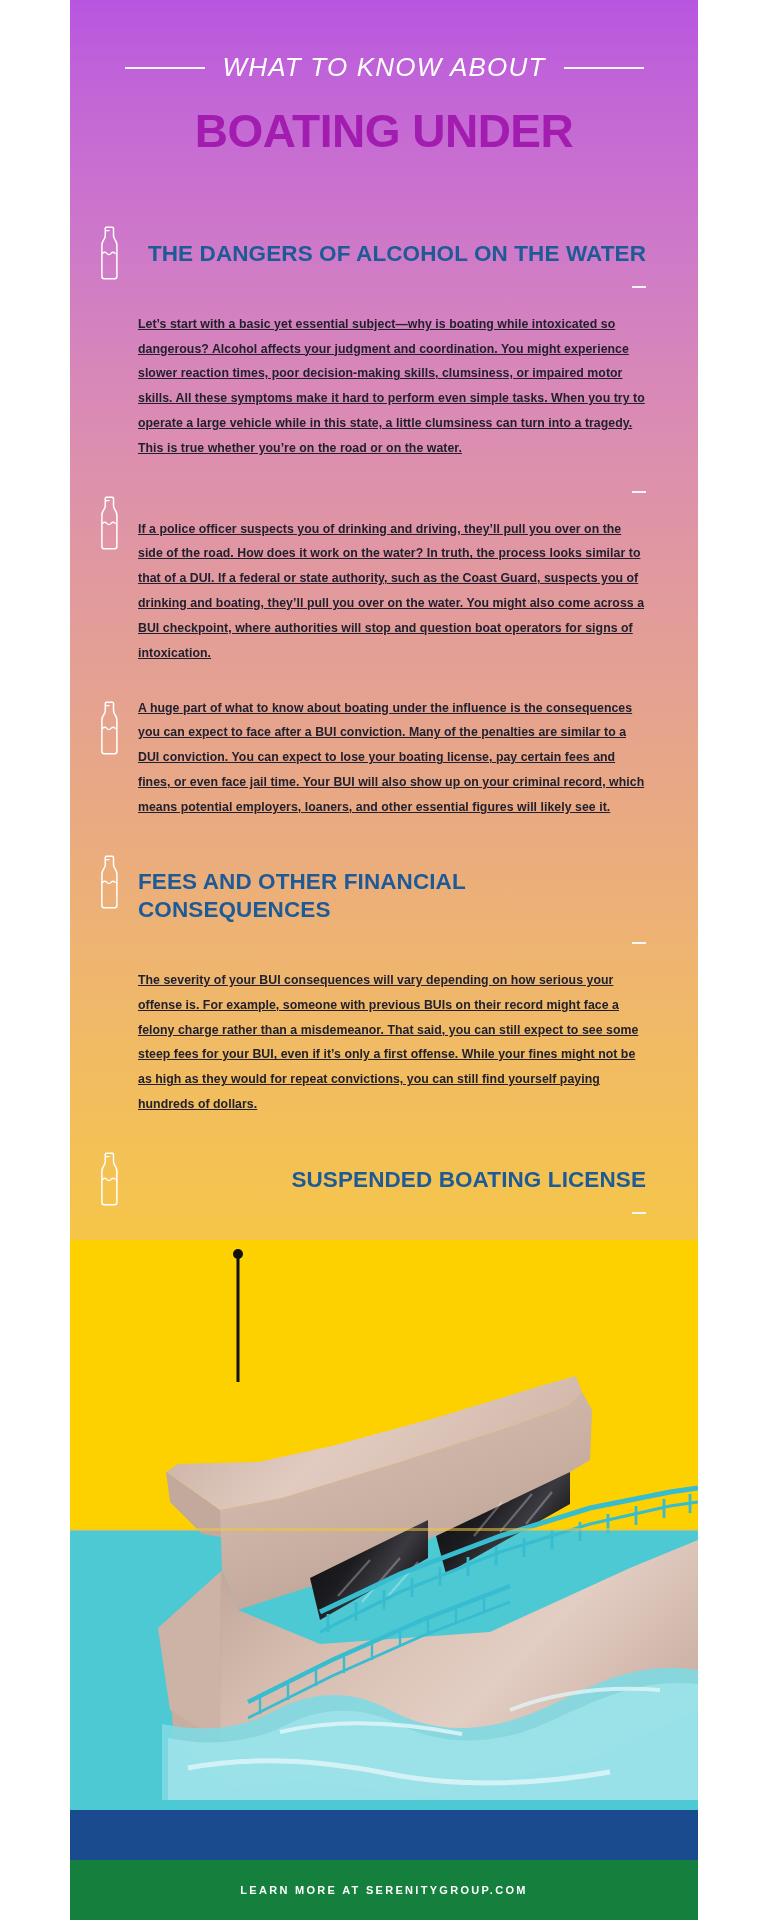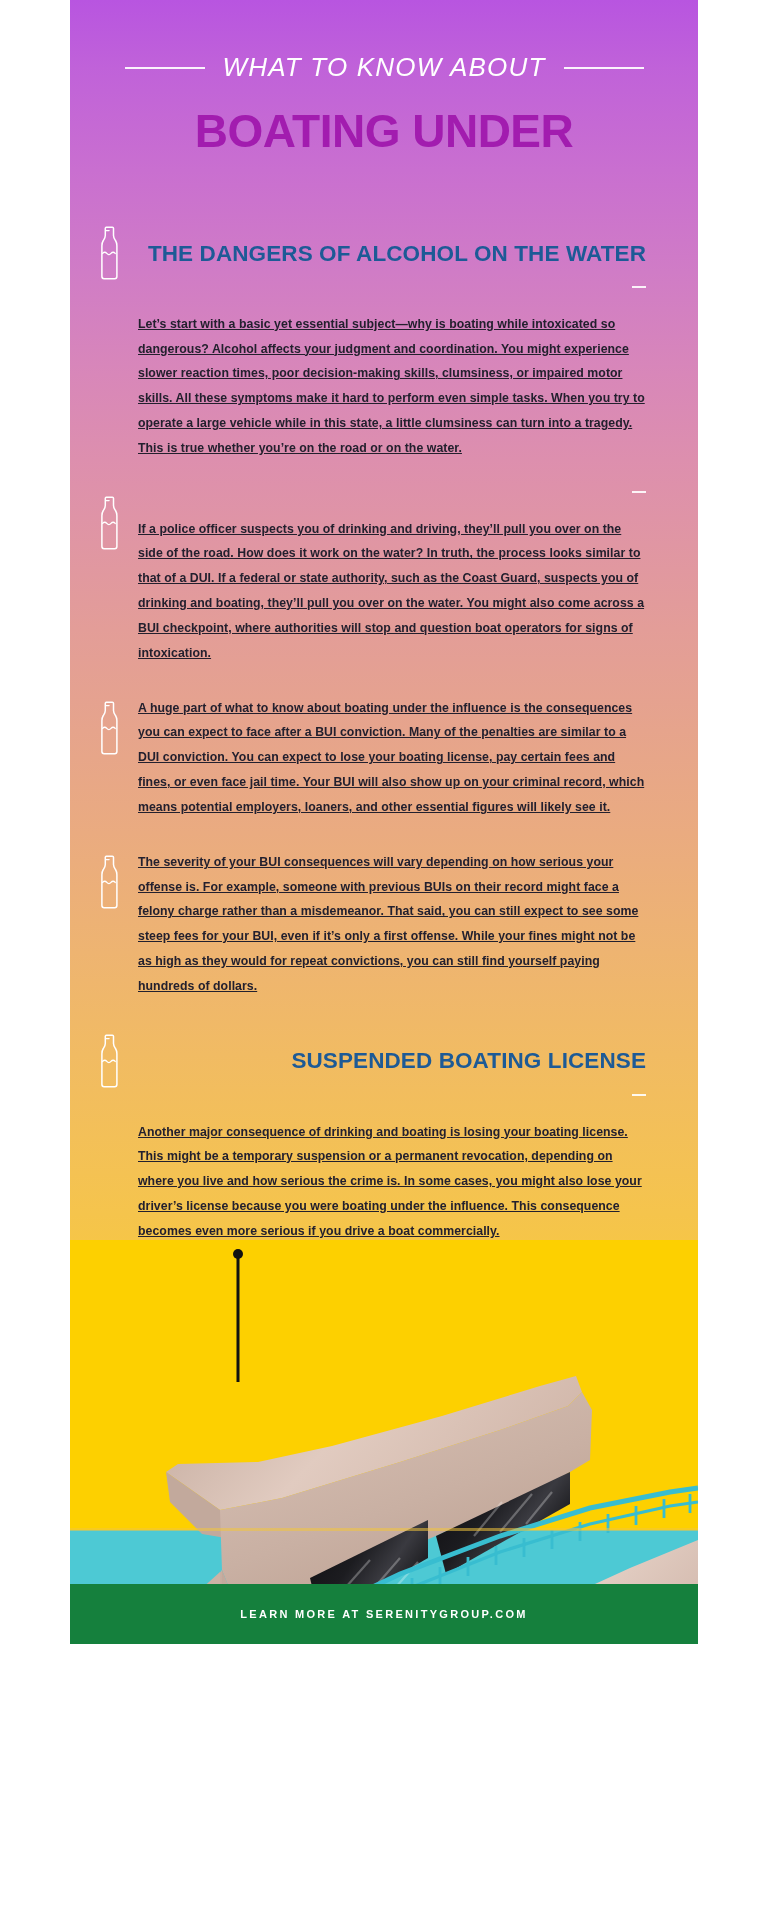--- a/index.html
+++ b/index.html
@@ -8,21 +8,21 @@
     background: #ffffff;
   }
   body {
     font-family: "Liberation Sans", sans-serif;
     -webkit-font-smoothing: antialiased;
   }
 
   .infographic {
     position: relative;
     width: 628px;
-    height: 1644px;
+    height: 1920px;
     margin: 0 auto;
     overflow: hidden;
     background: #ffffff;
   }
 
   
   .gradient-bg {
     position: absolute;
     left: 0;
     top: 0;
@@ -236,20 +236,24 @@
     </div>
 
     <div class="section">
       <span class="bottle-icon">
         <svg viewBox="0 0 22 56" xmlns="http://www.w3.org/2000/svg">
           <path d="M7.6 2.2 h6.8 a1.1 1.1 0 0 1 1.1 1.1 v7.2 c0 2.2 1.1 3.6 2.0 5.0 c1.0 1.6 1.4 3.1 1.4 5.2 v30.9 a2.2 2.2 0 0 1 -2.2 2.2 h-10.6 a2.2 2.2 0 0 1 -2.2 -2.2 v-30.9 c0 -2.1 0.4 -3.6 1.4 -5.2 c0.9 -1.4 2.0 -2.8 2.0 -5.0 v-7.2 a1.1 1.1 0 0 1 1.1 -1.1 z" fill="none" stroke="#ffffff" stroke-width="1.5"></path>
           <path d="M7.7 5.6 h3.4" fill="none" stroke="#ffffff" stroke-width="1.3" stroke-linecap="round"></path>
           <path d="M4.6 28.4 q2.1 -2.4 4.2 0 q2.1 2.4 4.2 0 q2.1 -2.4 4.2 0" fill="none" stroke="#ffffff" stroke-width="1.4" stroke-linecap="round"></path>
         </svg>
       </span>
+      <div class="sec-head">
+        <h2 class="sec-title">FEES AND OTHER FINANCIAL CONSEQUENCES</h2>
+        <span class="sec-rule"></span>
+      </div>
       <p class="sec-body">The severity of your BUI consequences will vary depending on how serious your offense is. For example, someone with previous BUIs on their record might face a felony charge rather than a misdemeanor. That said, you can still expect to see some steep fees for your BUI, even if it’s only a first offense. While your fines might not be as high as they would for repeat convictions, you can still find yourself paying hundreds of dollars.</p>
     </div>
 
     <div class="section">
       <span class="bottle-icon">
         <svg viewBox="0 0 22 56" xmlns="http://www.w3.org/2000/svg">
           <path d="M7.6 2.2 h6.8 a1.1 1.1 0 0 1 1.1 1.1 v7.2 c0 2.2 1.1 3.6 2.0 5.0 c1.0 1.6 1.4 3.1 1.4 5.2 v30.9 a2.2 2.2 0 0 1 -2.2 2.2 h-10.6 a2.2 2.2 0 0 1 -2.2 -2.2 v-30.9 c0 -2.1 0.4 -3.6 1.4 -5.2 c0.9 -1.4 2.0 -2.8 2.0 -5.0 v-7.2 a1.1 1.1 0 0 1 1.1 -1.1 z" fill="none" stroke="#ffffff" stroke-width="1.5"></path>
           <path d="M7.7 5.6 h3.4" fill="none" stroke="#ffffff" stroke-width="1.3" stroke-linecap="round"></path>
           <path d="M4.6 28.4 q2.1 -2.4 4.2 0 q2.1 2.4 4.2 0 q2.1 -2.4 4.2 0" fill="none" stroke="#ffffff" stroke-width="1.4" stroke-linecap="round"></path>
         </svg>

